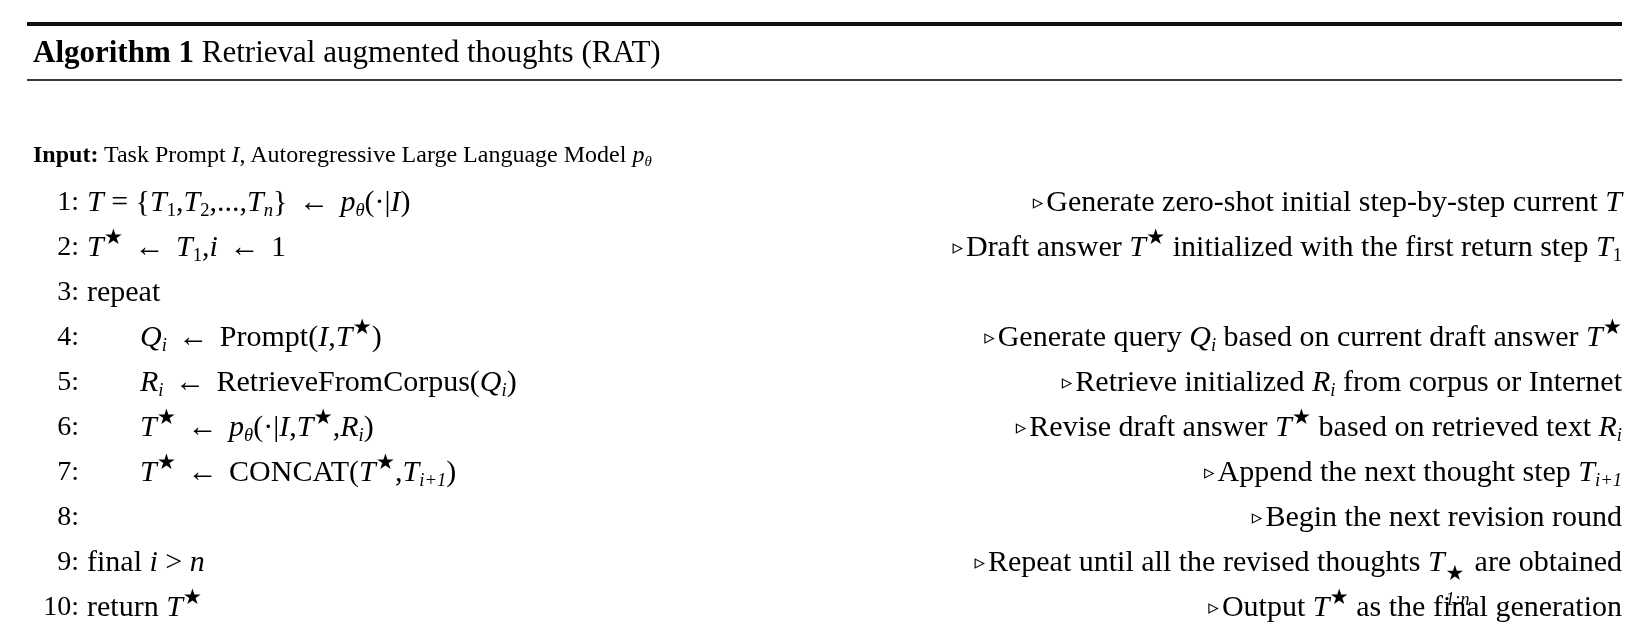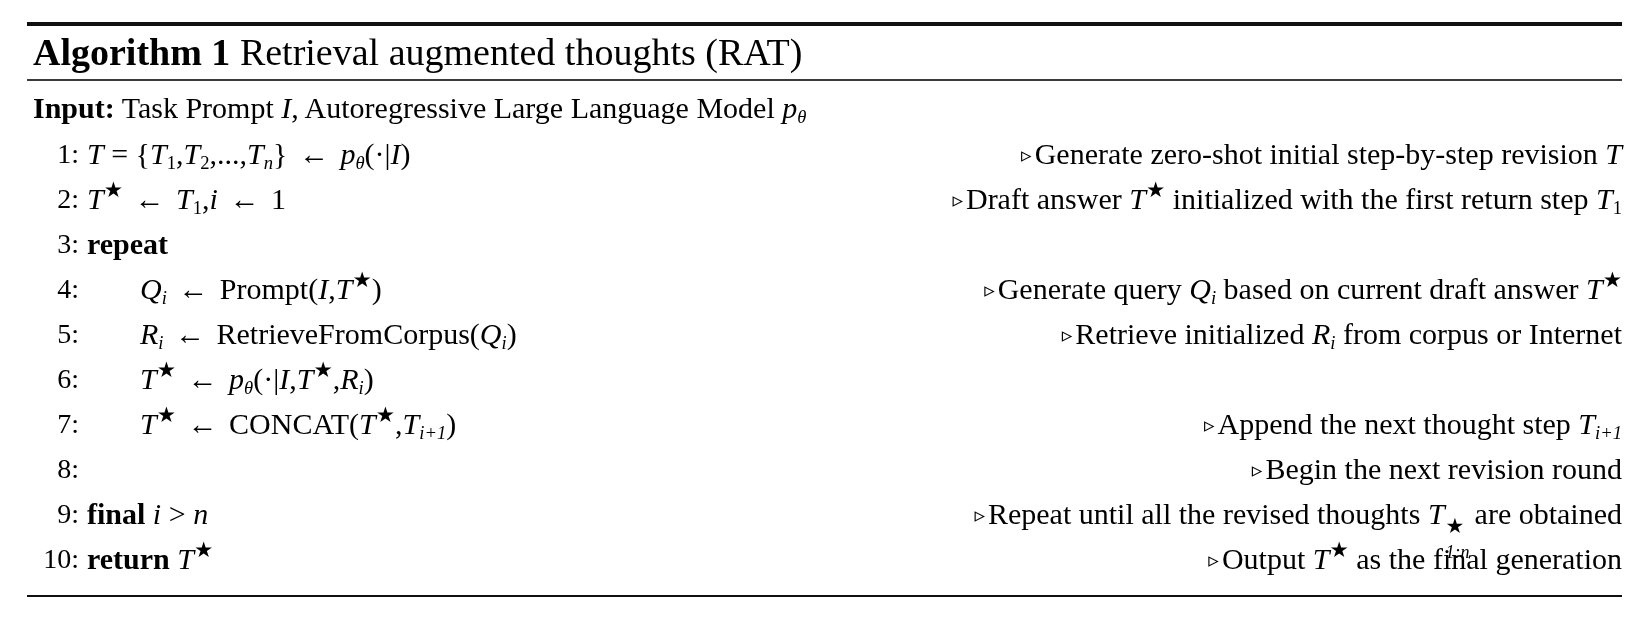--- a/index.html
+++ b/index.html
@@ -30,38 +30,39 @@
     height: 0;
     border-top: 2px solid #3a3a3a;
   }
   .rule-bottom {
     height: 0;
     border-top: 2px solid #101010;
     margin-top: 14px;
   }
 
   .caption {
-    font-size: 38px;
+    font-size: 31px;
     line-height: 46px;
     padding: 3px 0 4px 6px;
     white-space: nowrap;
   }
   .caption .alg-label {
     font-weight: bold;
   }
 
   .body-block {
     padding-top: 5px;
   }
 
   .input-line {
-    font-size: 30px;
+    font-size: 24px;
     line-height: 43px;
     padding-left: 6px;
     white-space: nowrap;
+    margin-top: 47px;
   }
   .input-line .kw {
     font-weight: bold;
   }
 
   .steps {
     margin-top: 2px;
   }
 
   .step {
@@ -91,21 +92,21 @@
   }
 
   .step-comment {
     position: absolute;
     right: 0;
     font-size: 30px;
     text-align: right;
   }
 
   .kw {
-    font-weight: bold;
+    font-weight: normal;
   }
 
   .mvar {
     font-style: italic;
   }
   .mrm {
     font-style: normal;
   }
 
   sub, sup {
@@ -175,21 +176,21 @@
       <span>Task Prompt</span>
       <span class="mvar">I</span><span>, Autoregressive Large Language Model</span>
       <span class="mvar">p</span><sub>θ</sub>
     </div>
 
     <div class="steps">
 
       <div class="step">
         <span class="step-num">1:</span>
         <span class="step-code"><span class="mvar">T</span> = {<span class="mvar">T</span><sub class="mrm">1</sub>,<span class="mvar">T</span><sub class="mrm">2</sub>,<span class="mrm">...</span>,<span class="mvar">T</span><sub>n</sub>} <span class="arrow">←</span> <span class="mvar">p</span><sub>θ</sub>(·|<span class="mvar">I</span>)</span>
-        <span class="step-comment"><span class="tri">▹</span><span>Generate zero-shot initial step-by-step revision</span> <span class="mvar">T</span></span>
+        <span class="step-comment"><span class="tri">▹</span><span>Generate zero-shot initial step-by-step current</span> <span class="mvar">T</span></span>
       </div>
 
       <div class="step">
         <span class="step-num">2:</span>
         <span class="step-code"><span class="mvar">T</span><sup class="star">★</sup> <span class="arrow">←</span> <span class="mvar">T</span><sub class="mrm">1</sub>,<span class="mvar">i</span> <span class="arrow">←</span> <span class="mrm">1</span></span>
         <span class="step-comment"><span class="tri">▹</span><span>Draft answer</span> <span class="mvar">T</span><sup class="star">★</sup> <span>initialized with the first return step</span> <span class="mvar">T</span><sub class="mrm">1</sub></span>
       </div>
 
       <div class="step">
         <span class="step-num">3:</span>
@@ -204,20 +205,21 @@
 
       <div class="step">
         <span class="step-num">5:</span>
         <span class="step-code indent"><span class="mvar">R</span><sub>i</sub> <span class="arrow">←</span> <span class="mrm">RetrieveFromCorpus</span>(<span class="mvar">Q</span><sub>i</sub>)</span>
         <span class="step-comment"><span class="tri">▹</span><span>Retrieve initialized</span> <span class="mvar">R</span><sub>i</sub> <span>from corpus or Internet</span></span>
       </div>
 
       <div class="step">
         <span class="step-num">6:</span>
         <span class="step-code indent"><span class="mvar">T</span><sup class="star">★</sup> <span class="arrow">←</span> <span class="mvar">p</span><sub>θ</sub>(·|<span class="mvar">I</span>,<span class="mvar">T</span><sup class="star">★</sup>,<span class="mvar">R</span><sub>i</sub>)</span>
+        <span class="step-comment"><span class="tri">▹</span><span>Revise draft answer</span> <span class="mvar">T</span><sup class="star">★</sup> <span>based on retrieved text</span> <span class="mvar">R</span><sub>i</sub></span>
       </div>
 
       <div class="step">
         <span class="step-num">7:</span>
         <span class="step-code indent"><span class="mvar">T</span><sup class="star">★</sup> <span class="arrow">←</span> <span class="mrm">CONCAT</span>(<span class="mvar">T</span><sup class="star">★</sup>,<span class="mvar">T</span><sub>i+1</sub>)</span>
         <span class="step-comment"><span class="tri">▹</span><span>Append the next thought step</span> <span class="mvar">T</span><sub>i+1</sub></span>
       </div>
 
       <div class="step">
         <span class="step-num">8:</span>

